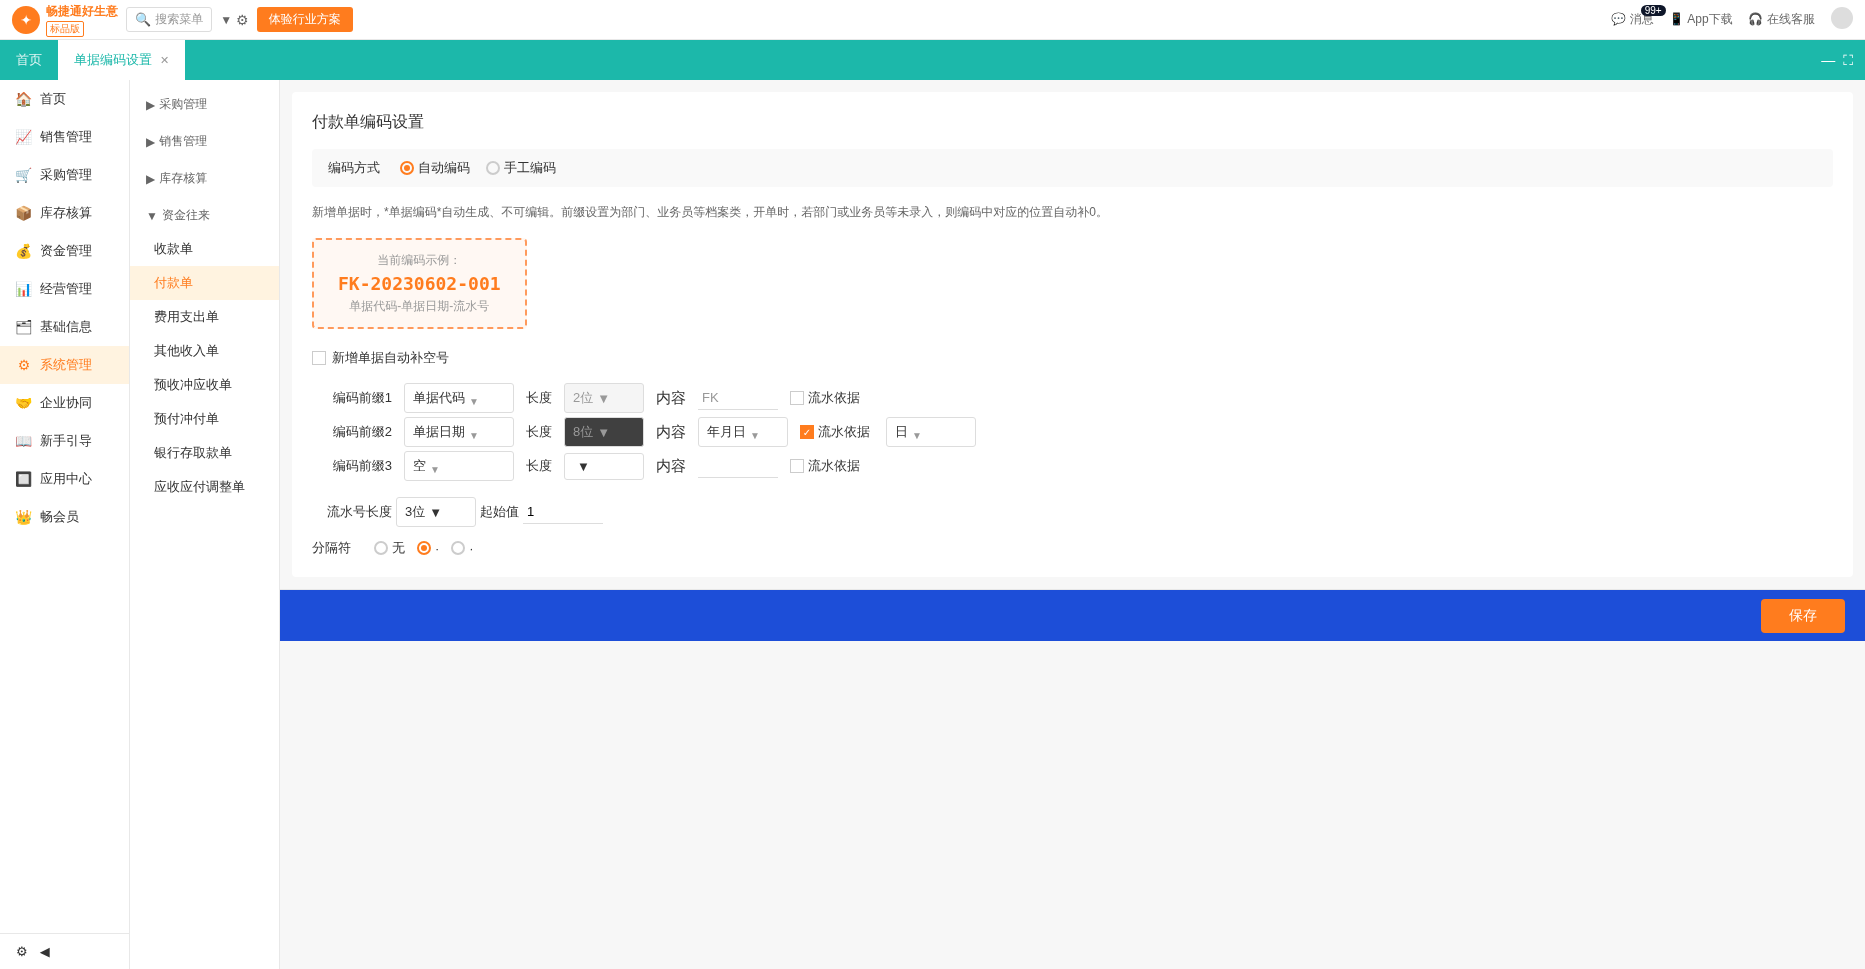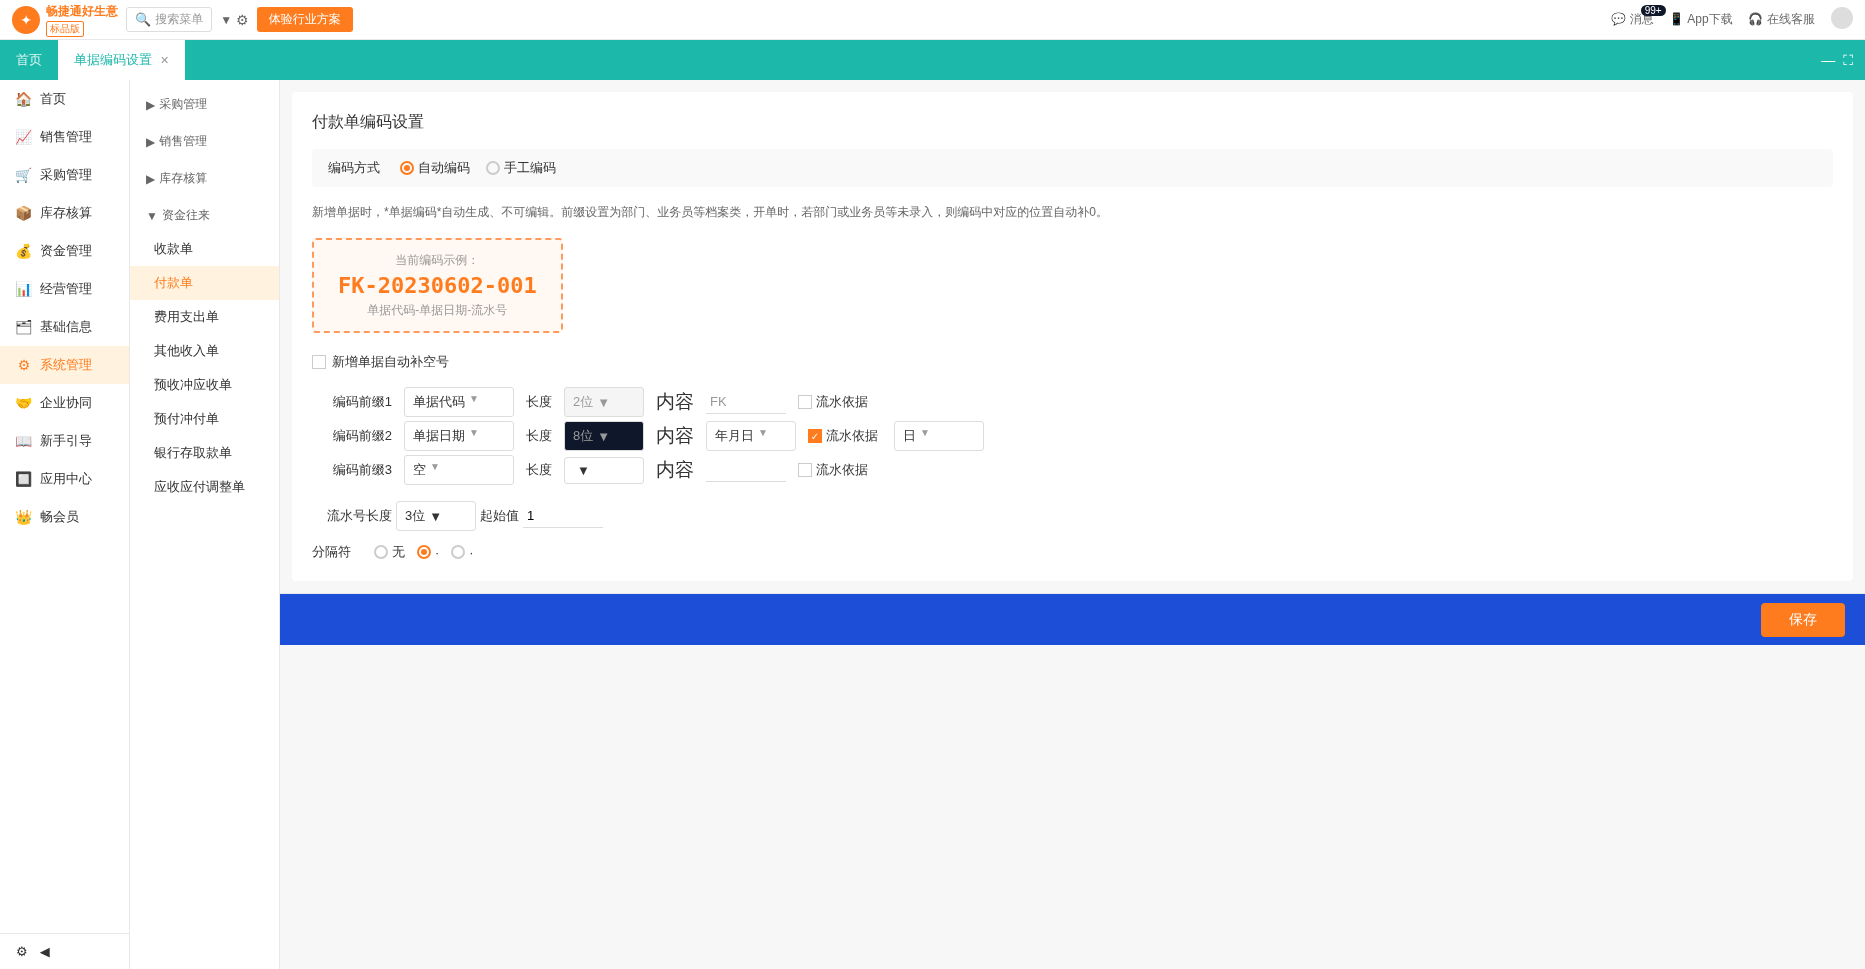--- a/index.html
+++ b/index.html
@@ -56,38 +56,38 @@
     .radio-item { display: flex; align-items: center; gap: 4px; cursor: pointer; font-size: 13px; }
     .radio-circle { width: 14px; height: 14px; border-radius: 50%; border: 2px solid #ccc; display: inline-block; position: relative; }
     .radio-circle.checked { border-color: #ff7c1e; }
     .radio-circle.checked::after { content: ''; width: 6px; height: 6px; background: #ff7c1e; border-radius: 50%; position: absolute; top: 50%; left: 50%; transform: translate(-50%, -50%); }
 
     
     .info-text { font-size: 12px; color: #666; margin-bottom: 16px; line-height: 1.6; }
 
     
     .code-preview { display: inline-block; border: 2px dashed #ff9a5c; background: #fff8f3; border-radius: 4px; padding: 12px 24px; margin-bottom: 20px; text-align: center; }
-    .code-preview-main { font-size: 22px; font-weight: bold; color: #ff7c1e; font-family: monospace; }
+    .code-preview-main { font-size: 18px; font-weight: bold; color: #ff7c1e; font-family: monospace; }
     .code-preview-sub { font-size: 12px; color: #999; margin-top: 4px; }
 
     
     .checkbox-row { display: flex; align-items: center; gap: 6px; margin-bottom: 16px; }
     .checkbox-box { width: 14px; height: 14px; border: 1px solid #ccc; display: inline-block; cursor: pointer; }
 
     
     .form-rows { display: flex; flex-direction: column; gap: 4px; }
     .form-row { display: flex; align-items: center; gap: 12px; }
     .form-label { width: 80px; font-size: 13px; color: #333; text-align: right; flex-shrink: 0; }
-    .form-select { border: 1px solid #ddd; border-radius: 3px; padding: 5px 8px; font-size: 13px; display: flex; align-items: flex-start; background: white; cursor: pointer; gap: 4px; }
+    .form-select { border: 1px solid #ddd; border-radius: 3px; padding: 5px 8px; font-size: 13px; display: flex; align-items: flex-end; background: white; cursor: pointer; gap: 4px; }
     .form-select .arrow { color: #999; font-size: 10px; }
     .form-select-sm { width: 90px; }
     .form-select-md { width: 110px; }
     .length-label { font-size: 13px; color: #333; }
     .length-select { border: 1px solid #ddd; border-radius: 3px; padding: 5px 8px; font-size: 13px; background: white; cursor: pointer; display: flex; align-items: center; gap: 4px; width: 80px; }
-    .content-label { font-size: 19px; color: #333; }
+    .content-label { font-size: 15px; color: #333; }
     .content-input { border: none; border-bottom: 1px solid #ddd; padding: 4px 4px; font-size: 13px; width: 80px; outline: none; background: transparent; }
     .content-input-disabled { color: #999; background: transparent; }
     .liushui-check { display: flex; align-items: center; gap: 4px; font-size: 13px; color: #333; }
     .check-box { width: 14px; height: 14px; border: 1px solid #ccc; display: inline-block; cursor: pointer; }
     .check-box.checked { background: #ff7c1e; border-color: #ff7c1e; display: flex; align-items: center; justify-content: center; color: white; font-size: 10px; }
 
     
     .serial-row { display: flex; align-items: center; gap: 4px; margin-top: 4px; }
     .serial-label { width: 80px; font-size: 13px; color: #333; text-align: right; flex-shrink: 0; }
     .serial-select { border: 1px solid #ddd; border-radius: 3px; padding: 5px 8px; font-size: 13px; background: white; cursor: pointer; display: flex; align-items: center; gap: 4px; width: 80px; }
@@ -329,21 +329,21 @@
             </div>
           </div>
 
           <div class="form-row">
             <span class="form-label">编码前缀2</span>
             <div class="form-select form-select-md">
               <span>单据日期</span>
               <span class="arrow">▼</span>
             </div>
             <span class="length-label">长度</span>
-            <div class="length-select" style="background:#0f172a;color:#999;">
+            <div class="length-select" style="background:#404040;color:#999;">
               <span>8位</span>
               <span class="arrow">▼</span>
             </div>
             <span class="content-label">内容</span>
             <div class="form-select form-select-sm">
               <span>年月日</span>
               <span class="arrow">▼</span>
             </div>
             <div class="liushui-check">
               <span class="check-box checked">✓</span>

